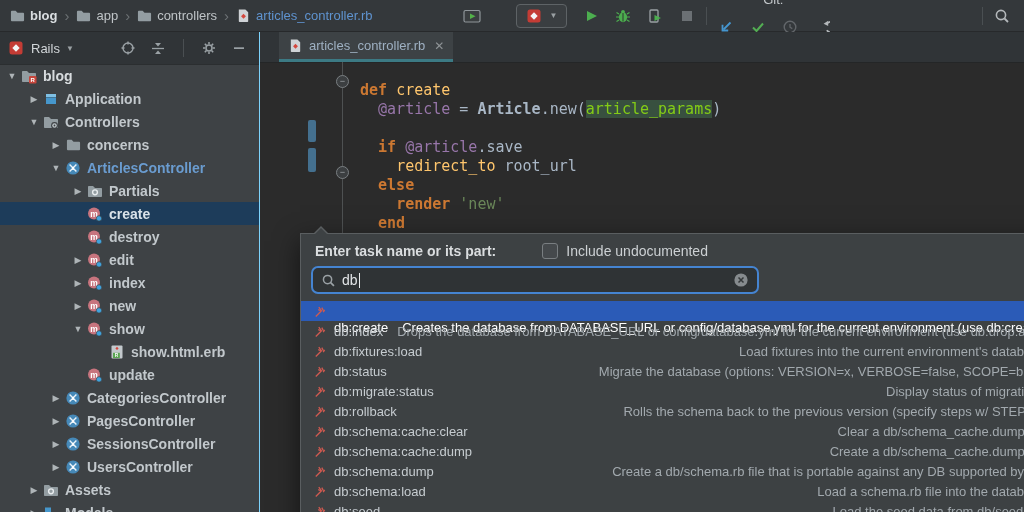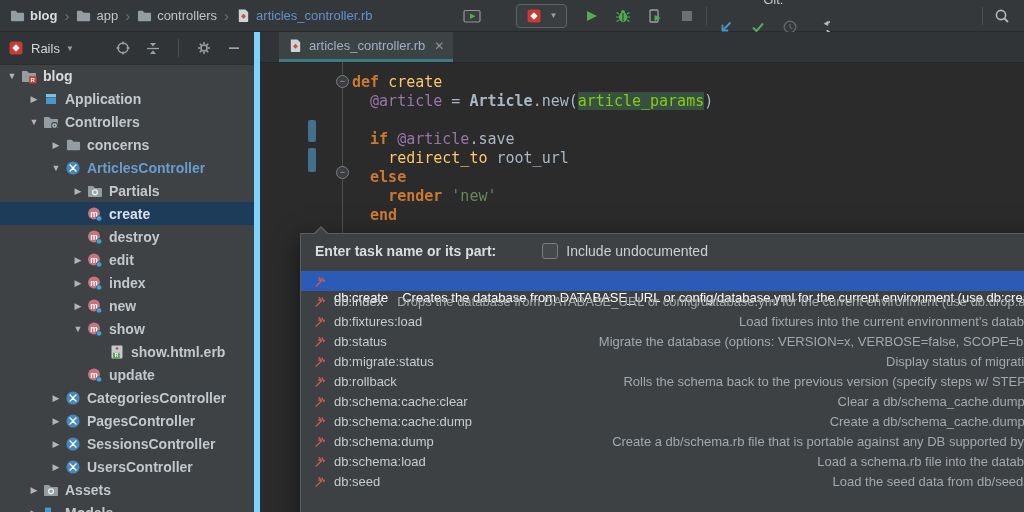--- a/index.html
+++ b/index.html
@@ -17,21 +17,21 @@
   #run-window-btn{margin-left:88px;}
   #run-config{margin-left:32px;display:flex;align-items:center;gap:7px;padding:3px 9px;border:1px solid #5e6366;
     border-radius:4px;background:#3a3e41;color:#d2d6d9;font-size:13px;}
   #run-config .caret{color:#9aa0a3;font-size:8px;}
   #run-actions{display:flex;align-items:center;gap:8px;margin-left:12px;}
   .sep{width:1px;height:18px;background:#4a4f52;margin:0 7px;}
   #git-group{display:flex;align-items:center;gap:8px;font-size:13px;color:#c3c8cb;flex-direction:column;}
   #git-label{margin-right:2px;}
   #right-actions{margin-left:auto;display:flex;align-items:center;}
   
-  #panel{position:absolute;top:32px;left:0;width:260px;bottom:0;background:#3e4245;border-right:6px solid #7dd3fc;box-sizing:border-box;}
+  #panel{position:absolute;top:32px;left:0;width:260px;bottom:0;background:#3e4245;border-right:1px solid #7dd3fc;box-sizing:border-box;}
   #panel-header{height:32px;background:#303437;border-bottom:1px solid #2b2e30;display:flex;align-items:center;
     padding:0 8px;color:#d2d6d9;font-size:13px;}
   #panel-title{margin:0 6px 0 7px;}
   #panel-header .caret{color:#9aa0a3;font-size:8px;}
   #panel-actions{margin-left:auto;display:flex;align-items:center;gap:6px;}
   #tree{position:absolute;top:32px;left:0;right:0;bottom:0;overflow:hidden;}
   .trow{height:23px;display:flex;align-items:center;font-size:14px;color:#c2c8cc;white-space:nowrap;cursor:default;}
   .trow.sel{background:#1d3c5a;}
   .trow.sel .tlabel{color:#d9e2e9;}
   .trow .arr{width:16px;font-size:9px;color:#aeb4b7;text-align:center;flex:none;}
@@ -43,21 +43,21 @@
   #editor{position:absolute;top:32px;left:260px;right:0;bottom:0;background:#2b2b2b;}
   #tabbar{height:30px;background:#303437;border-bottom:1px solid #242627;display:flex;align-items:stretch;}
   #tab{margin-left:19px;display:flex;align-items:center;gap:6px;padding:0 9px;background:#3d4245;
     border-bottom:3px solid #3c7a84;box-sizing:border-box;color:#9eb0c2;font-size:13px;}
   #tab-close{color:#8f9497;font-size:12px;margin-left:3px;}
   #foldline{position:absolute;left:82px;top:30px;bottom:0;width:1px;background:#4e5152;}
   .fold{position:absolute;left:76px;width:11px;height:11px;border:1px solid #7a7f82;border-radius:50%;
     background:#3c3f41;color:#a6abae;font-size:9px;line-height:10px;text-align:center;z-index:2;}
   .chbar{position:absolute;left:48px;width:8px;background:#44708f;border-radius:2px;}
   .gmark{position:absolute;z-index:1;}
-  #code{position:absolute;left:92px;top:30px;margin:0;padding-top:11px;font-family:"DejaVu Sans Mono",monospace;
+  #code{position:absolute;left:92px;top:30px;margin:8px;padding-top:11px;font-family:"DejaVu Sans Mono",monospace;
     font-size:15px;line-height:19px;color:#a9b7c6;}
   .tk-k{color:#cc7832;font-weight:bold;}
   .tk-m{color:#ffc66d;}
   .tk-v{color:#9876aa;}
   .tk-p{color:#a9b7c6;}
   .tk-c{color:#a9b7c6;font-weight:bold;}
   .tk-s{color:#6a8759;}
   .tk-hl{color:#84cc16;background:#38503f;border-radius:0;}
   
   #popup{position:absolute;left:300px;top:233px;width:756px;height:300px;background:#3d4143;
@@ -557,20 +557,36 @@
 <div id="popup">
   <div class="notch"></div>
   <div class="notch-in"></div>
   <div id="popup-header">
     <span id="popup-title">Enter task name or its part:</span>
     <span id="popup-checkbox">
       <span class="box"></span>
       <span>Include undocumented</span>
     </span>
   </div>
+  <div id="popup-search">
+    <span id="search-mag"><span class="icon"><svg width="15" height="15" viewBox="0 0 16 16">
+            <circle cx="7" cy="7" r="4.4" fill="none" stroke="#9aa1a5" stroke-width="1.6"></circle>
+            <line x1="10.3" y1="10.3" x2="13.8" y2="13.8" stroke="#9aa1a5" stroke-width="1.8"></line>
+          </svg></span></span>
+    <span id="search-text">db</span>
+    <span class="caret-bar"></span>
+    <span id="search-clear">
+        <span class="icon">
+          <svg width="16" height="16" viewBox="0 0 16 16">
+            <circle cx="8" cy="8" r="6.6" fill="#868b8e"></circle>
+            <path d="M5.5 5.5l5 5M10.5 5.5l-5 5" stroke="#34383a" stroke-width="1.5"></path>
+          </svg>
+        </span>
+      </span>
+  </div>
   <div id="task-list">
       <div class="task sel">
         <span class="ricon">
           <span class="icon">
             <svg width="13" height="13" viewBox="0 0 13 13">
               <g stroke="#cf5a50" stroke-width="1.3" fill="none">
                 <path d="M1.8 11.5 L7.5 5.8"></path>
                 <path d="M4.8 2.2 l2.7 3.6"></path>
                 <path d="M7.8 2.6 l1.6 3.2"></path>
                 <path d="M10.6 4.8 L9.2 7.2"></path>

